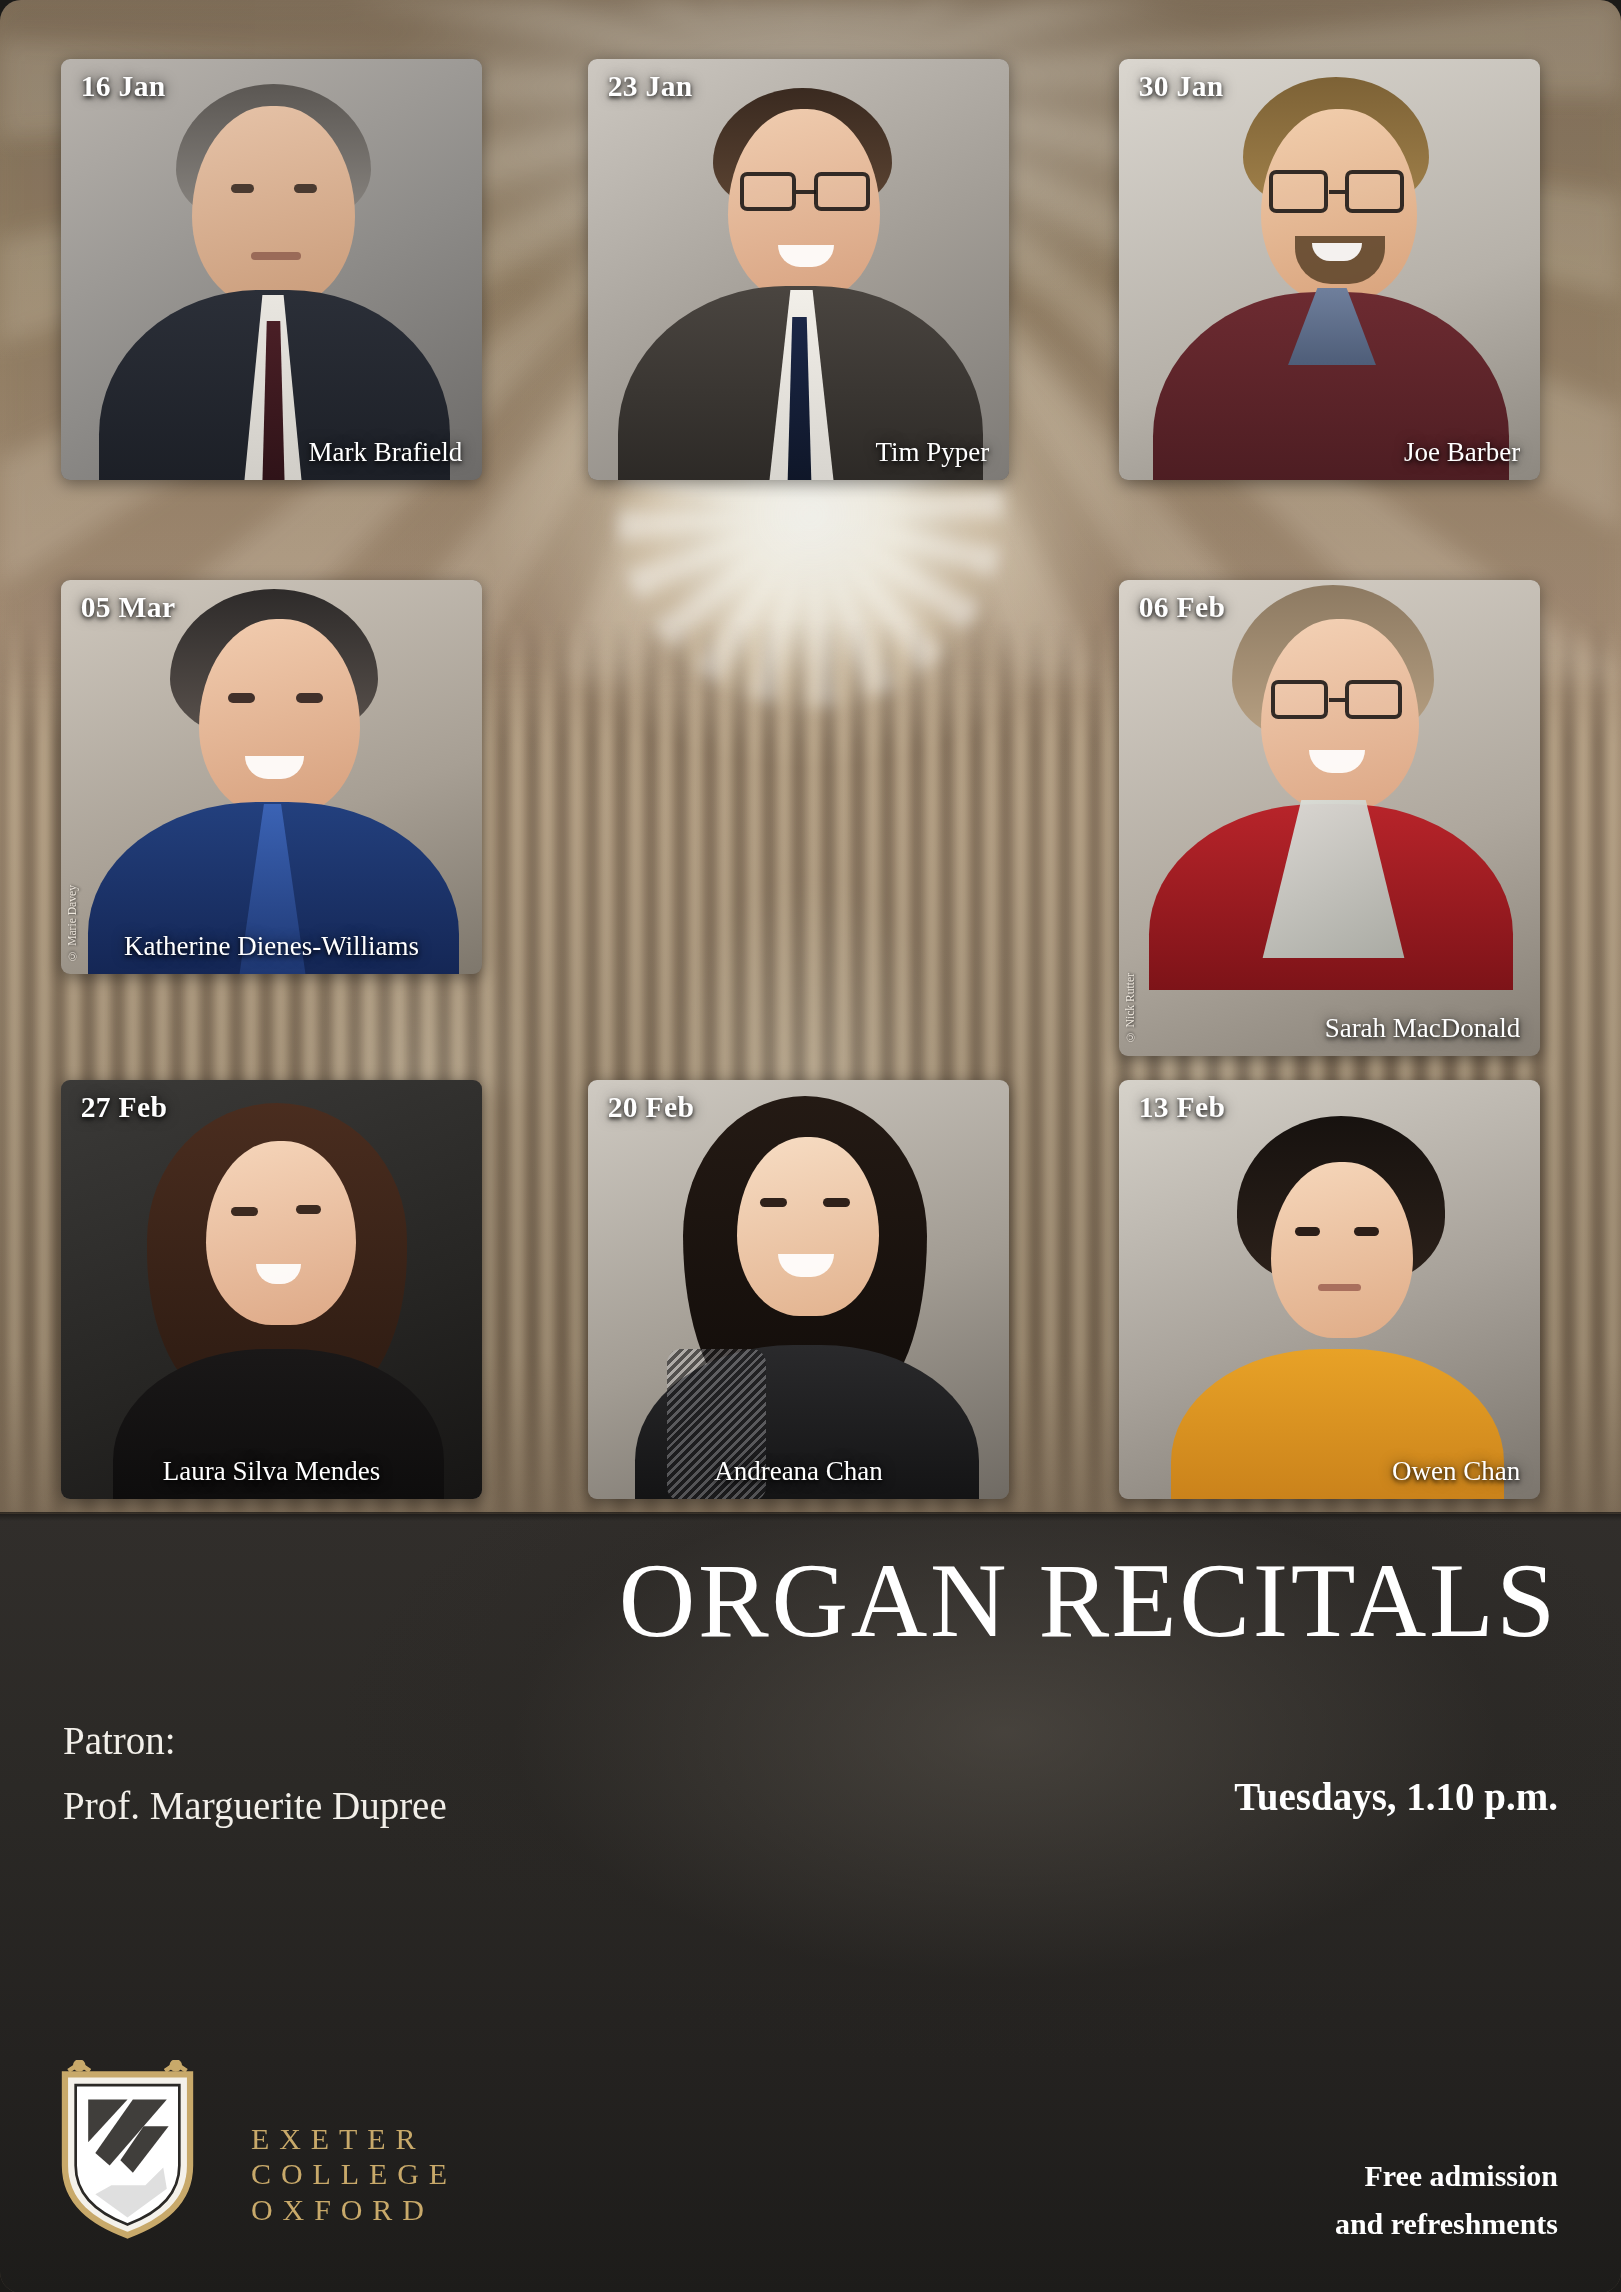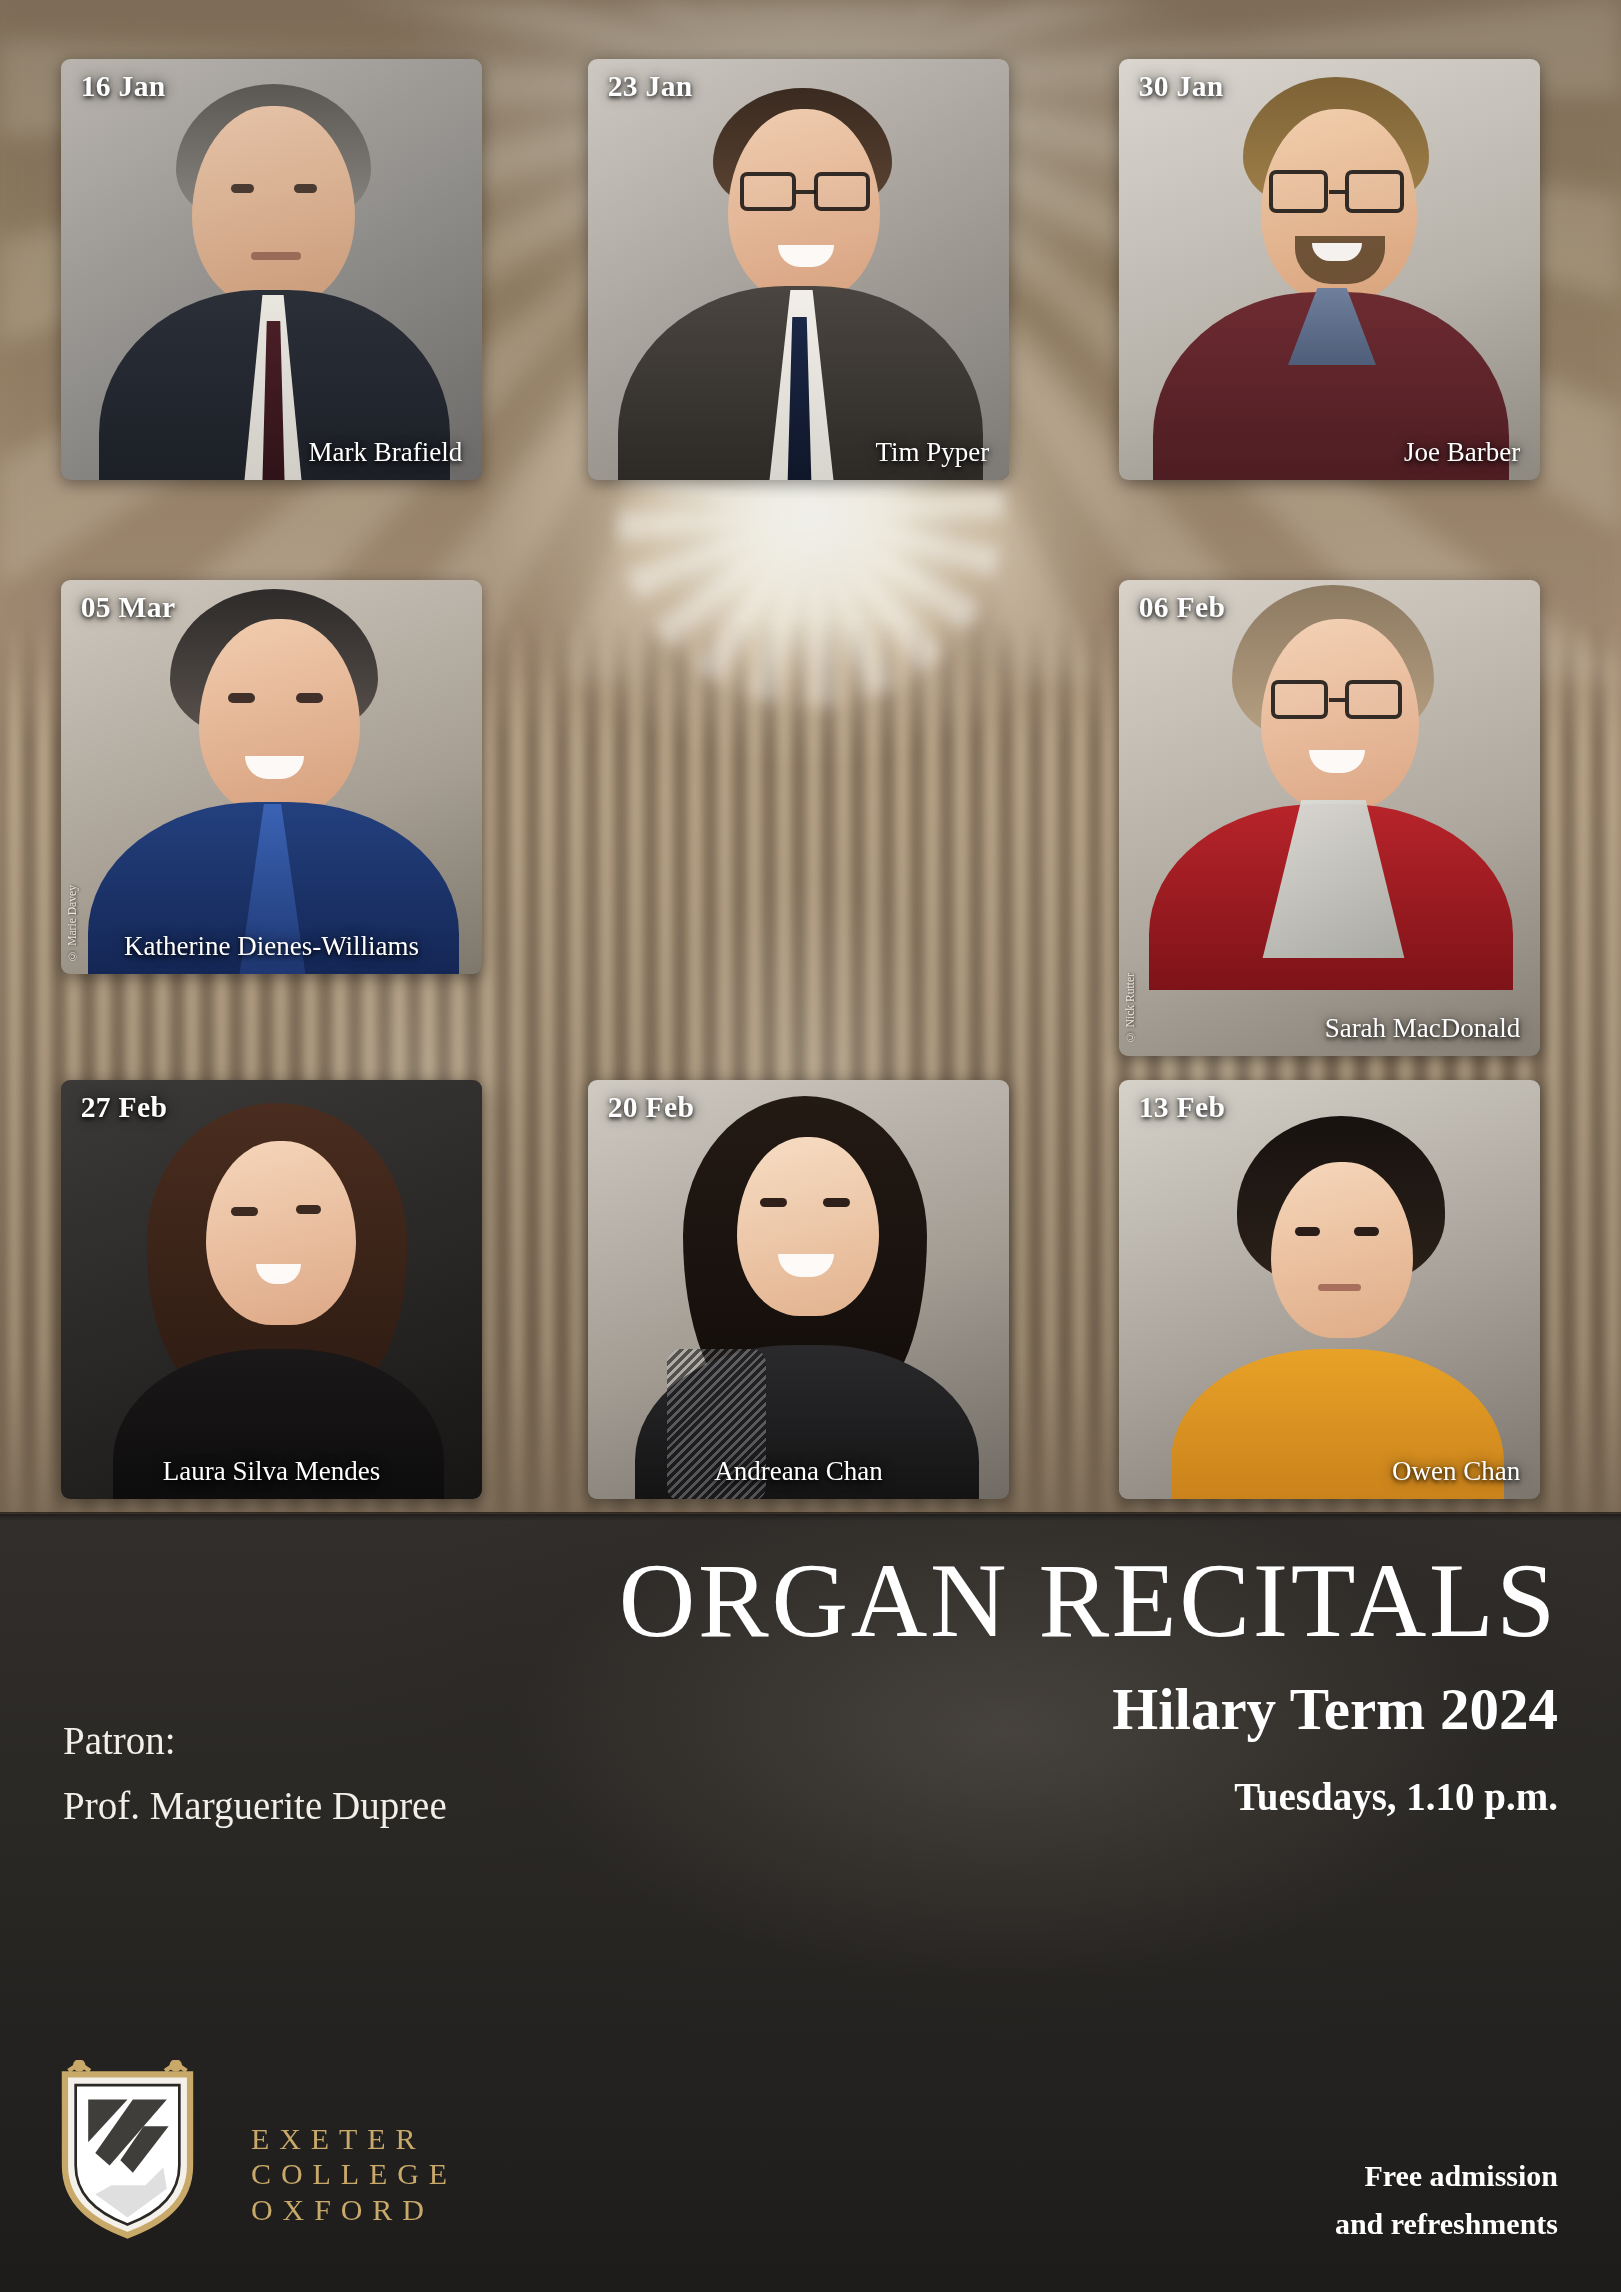--- a/index.html
+++ b/index.html
@@ -10,20 +10,21 @@
     overflow: hidden;
     background: #1b1a18;
     font-family: "Liberation Serif", serif;
   }
 
   .poster {
     position: relative;
     width: 1621px;
     height: 2293px;
     overflow: hidden;
+    border-radius: 21px;
   }
 
   
   .bg {
     position: absolute;
     inset: 0;
     background:
       radial-gradient(ellipse 466px 376px at 50% 22%, rgba(255,250,236,0.95) 0%, rgba(236,222,196,0.55) 38%, rgba(160,140,115,0.15) 70%, rgba(0,0,0,0) 100%),
       linear-gradient(to bottom, #8a7861 0%, #9a8669 12%, #ab937a 28%, #9e8a72 45%, #8e7a62 60%, #7a6a56 78%, #5f5347 100%);
   }
@@ -407,21 +408,20 @@
       <div class="date">13 Feb</div>
       <div class="name">Owen Chan</div>
     </div>
 
   </div>
 
   <div class="panel">
     <div class="panel-top-fade"></div>
 
     <div class="title">ORGAN RECITALS</div>
-    <div class="subtitle">Hilary Term 2024</div>
     <div class="when1">Tuesdays, 1.10 p.m.</div>
 
     <div class="admission1">Free admission</div>
     <div class="admission2">and refreshments</div>
 
     <div class="patron-label">Patron:</div>
     <div class="patron-name">Prof. Marguerite Dupree</div>
 
     <div class="crest">
       <svg viewBox="0 0 160 200" width="143" height="179" aria-hidden="true">

